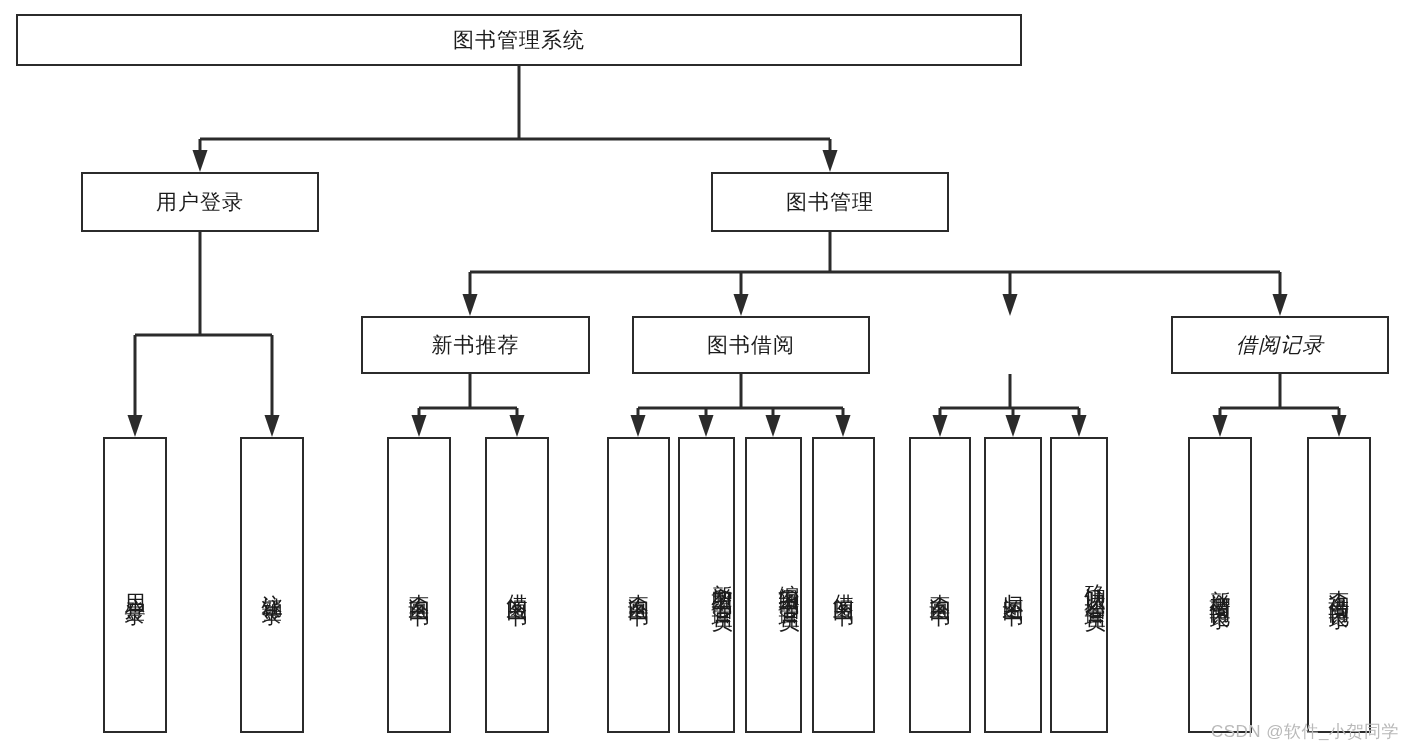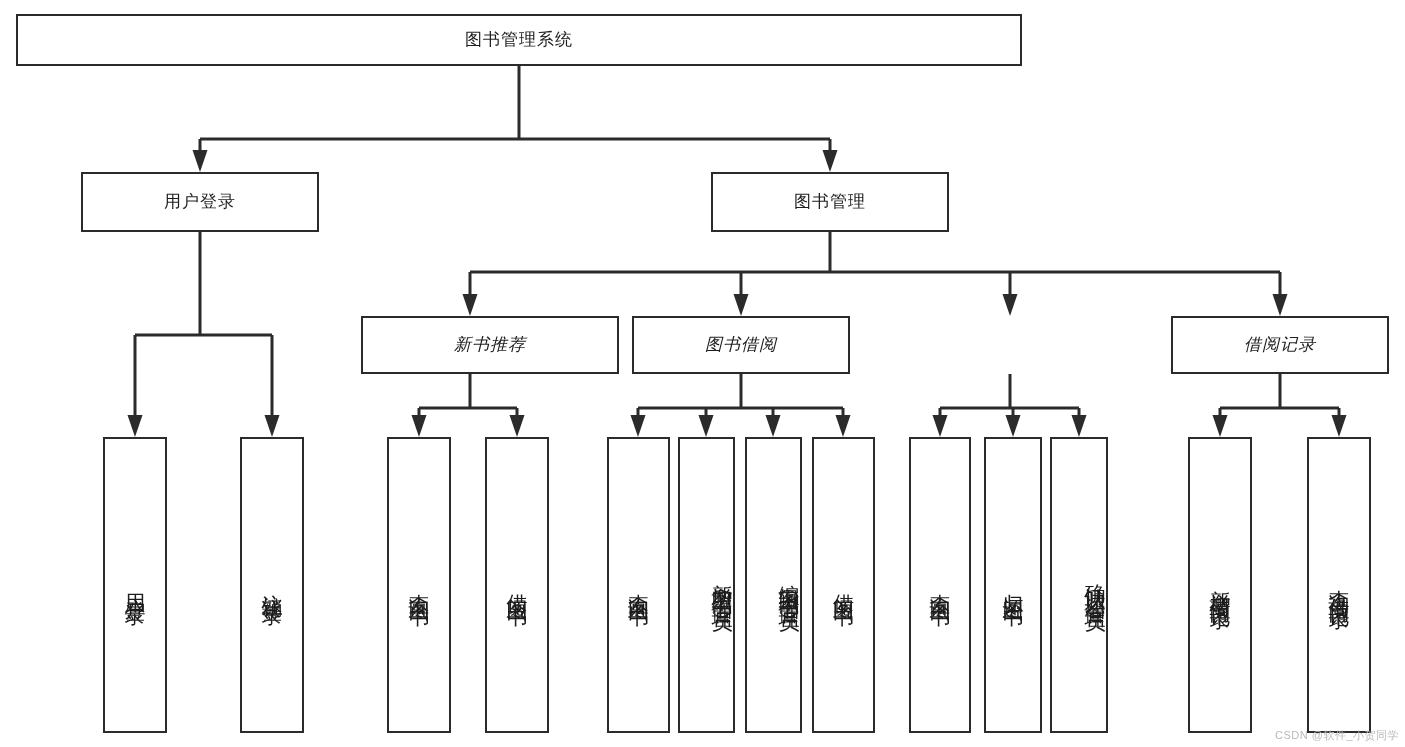--- a/index.html
+++ b/index.html
@@ -28,21 +28,21 @@
     position: absolute;
     box-sizing: border-box;
     background: #ffffff;
     border: 2px solid #2b2b2b;
     display: flex;
     align-items: center;
     justify-content: center;
     color: #1c1c1c;
   }
   .node.horizontal {
-    font-size: 17px;
+    font-size: 21px;
     letter-spacing: 1px;
     line-height: 1.2;
   }
   .node.vertical {
     writing-mode: vertical-rl;
     text-orientation: upright;
     font-size: 21px;
     letter-spacing: 4px;
     line-height: 1.05;
     padding: 6px 0;
@@ -51,21 +51,21 @@
     align-items: flex-start;
   }
   .node-label {
     display: block;
     white-space: pre-wrap;
   }
   #watermark {
     position: absolute;
     right: 6px;
     bottom: 4px;
-    font-size: 11px;
+    font-size: 17px;
     color: #b9b9b9;
     letter-spacing: 0.5px;
     white-space: nowrap;
     pointer-events: none;
   }
 </style>
 </head>
 <body>
 
 <div id="diagram-root">
@@ -129,24 +129,24 @@
     <span class="node-label">图书管理系统</span>
   </div>
 
   <div class="node horizontal" style="left: 81px; top: 172px; width: 238px; height: 60px;">
     <span class="node-label">用户登录</span>
   </div>
   <div class="node horizontal" style="left: 711px; top: 172px; width: 238px; height: 60px;">
     <span class="node-label">图书管理</span>
   </div>
 
-  <div class="node horizontal" style="left: 361px; top: 316px; width: 258px; height: 58px; font-style: italic;">
+  <div class="node horizontal" style="left: 361px; top: 316px; width: 229px; height: 58px;">
     <span class="node-label">新书推荐</span>
   </div>
-  <div class="node horizontal" style="left: 632px; top: 316px; width: 218px; height: 58px; font-style: italic;">
+  <div class="node horizontal" style="left: 632px; top: 316px; width: 238px; height: 58px;">
     <span class="node-label">图书借阅</span>
   </div>
   <div class="node horizontal" style="left: 1171px; top: 316px; width: 218px; height: 58px; font-style: italic;">
     <span class="node-label">借阅记录</span>
   </div>
 
   <div class="node vertical" style="left: 103px; top: 437px; width: 64px; height: 296px;">
     <span class="node-label">用户登录</span>
   </div>
   <div class="node vertical" style="left: 240px; top: 437px; width: 64px; height: 296px;">

